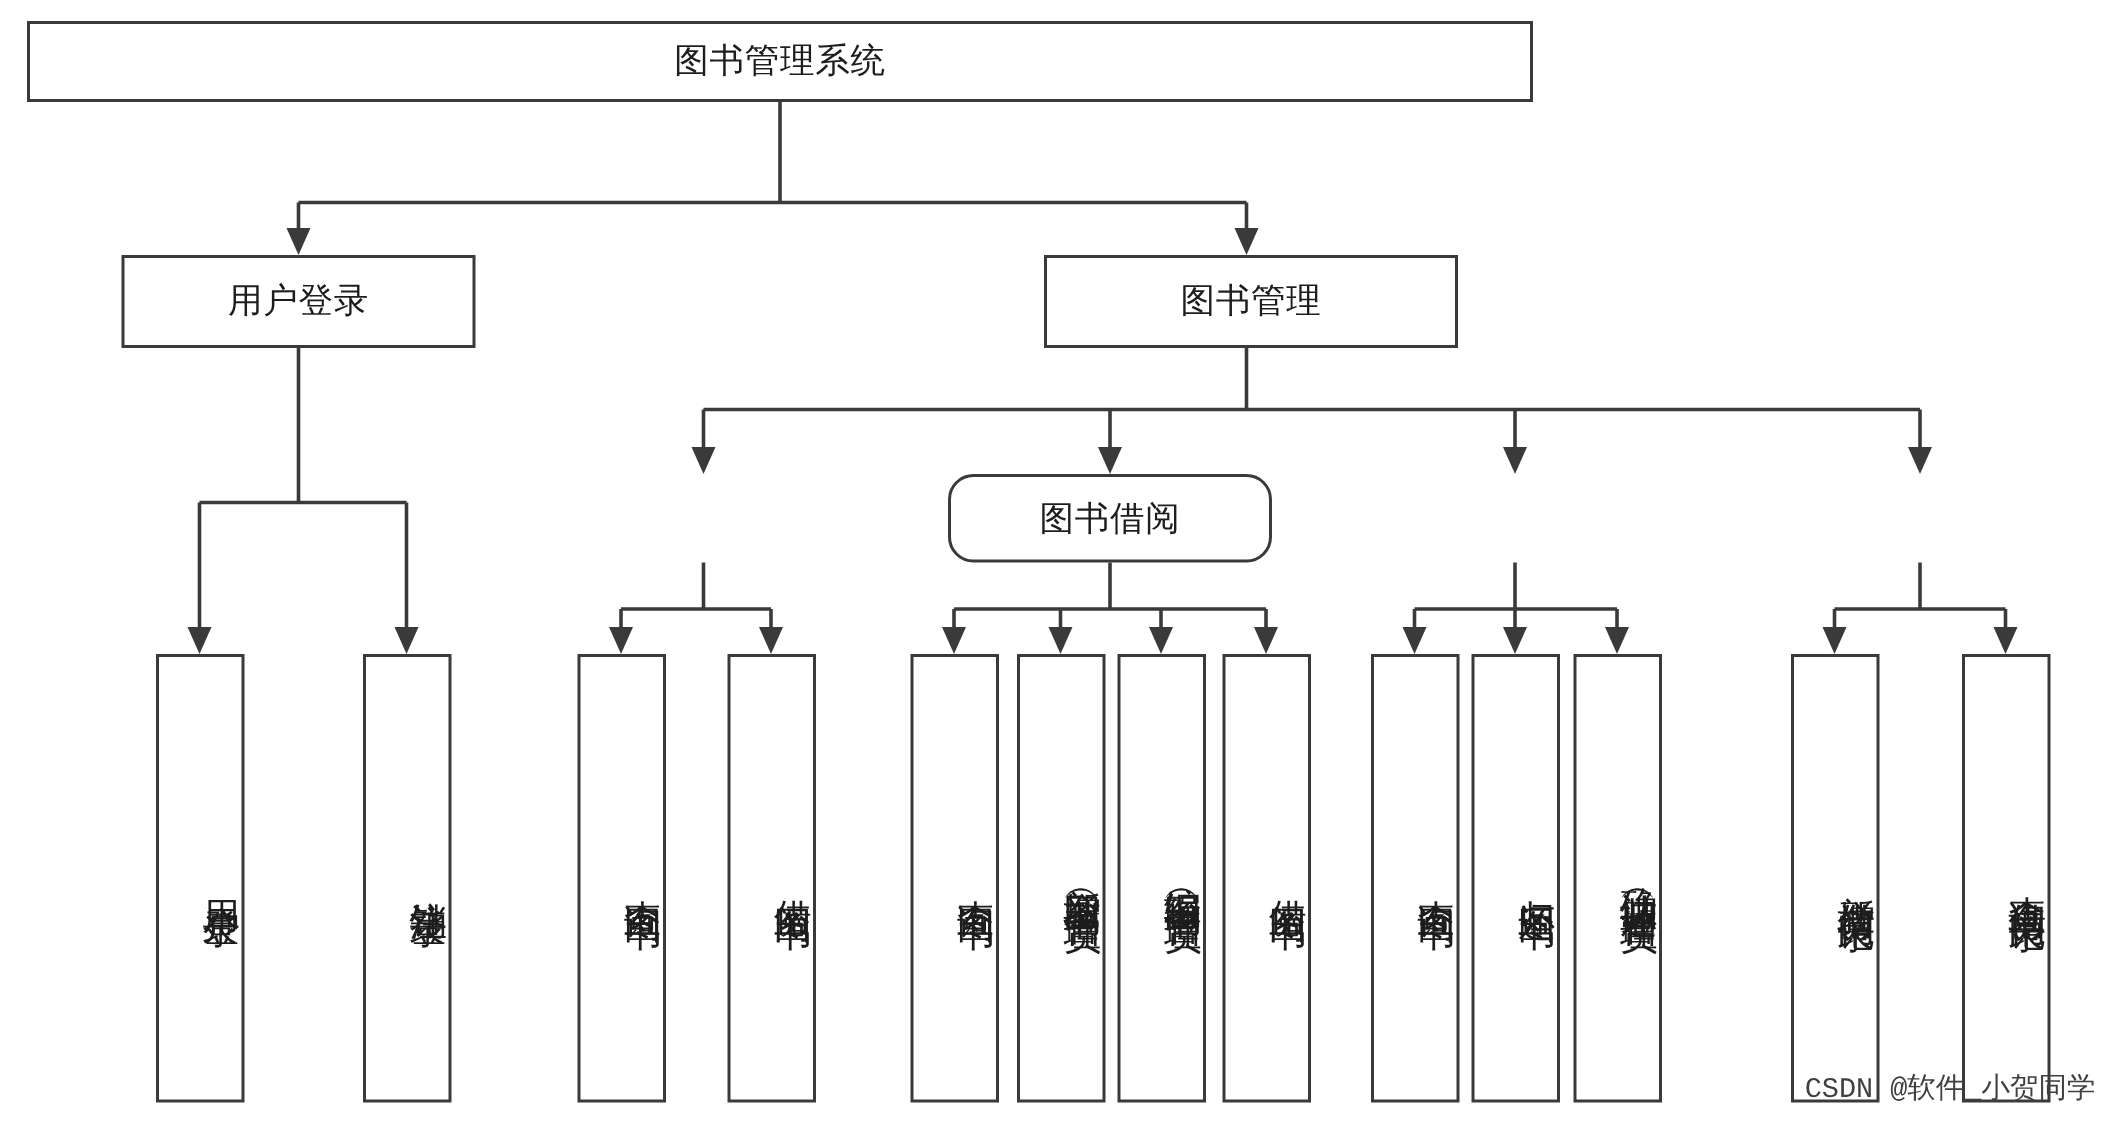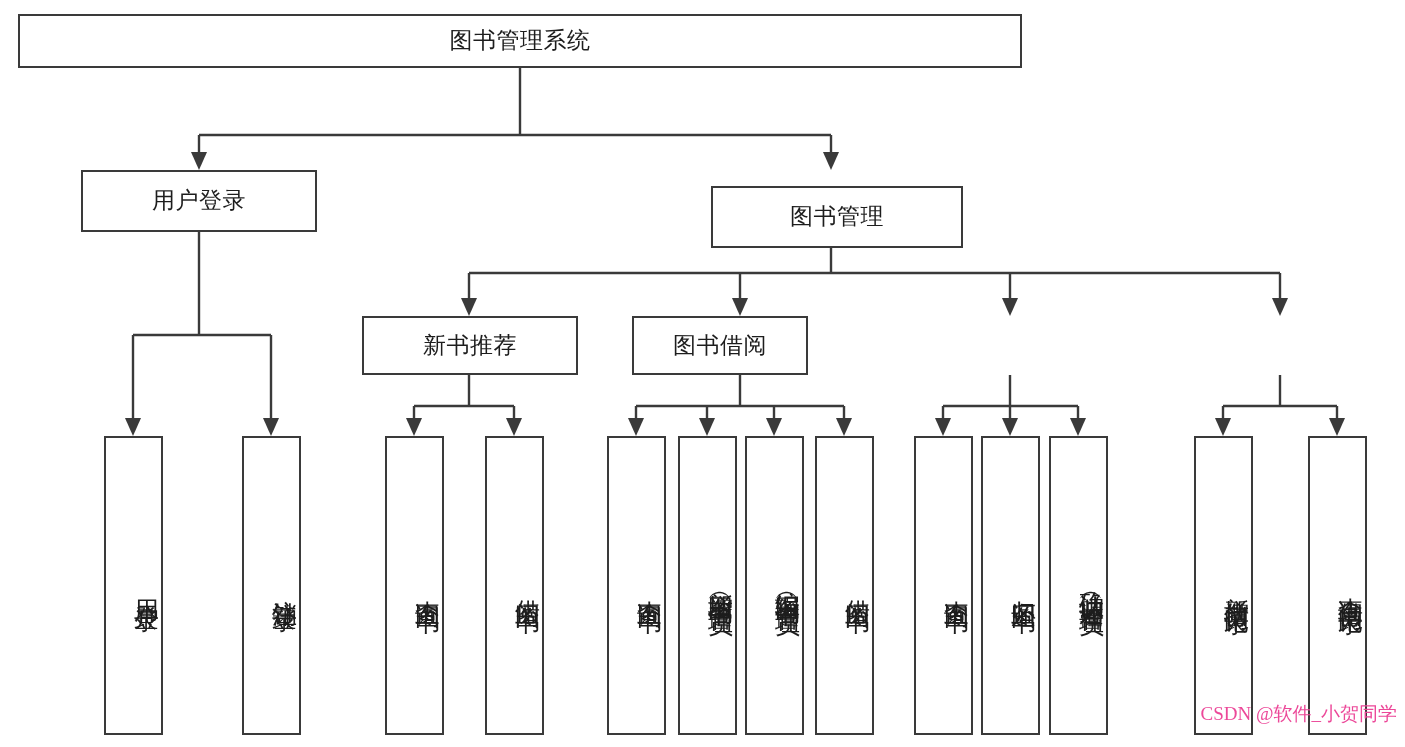--- a/index.html
+++ b/index.html
@@ -52,25 +52,25 @@
     width: 1405px;
     height: 747px;
     pointer-events: none;
   }
   #wires path, #wires line { stroke: #3a3a3a; stroke-width: 2.4; fill: none; }
   #wires polygon { fill: #3a3a3a; }
   
   .watermark {
     position: absolute;
     right: 8px;
-    bottom: 20px;
+    bottom: 9px;
     font-size: 19px;
-    color: #ec4899;
+    color: #404040;
     white-space: nowrap;
-    font-family: Liberation Serif, serif;
+    font-family: Liberation Mono, monospace;
   }
 </style>
 </head>
 <body>
 
 <div id="canvas">
 
   <svg id="wires" viewBox="0 0 1405 747" xmlns="http://www.w3.org/2000/svg">
 
     <line x1="520" y1="68" x2="520" y2="135"></line>
@@ -132,25 +132,24 @@
     <line x1="1223" y1="406" x2="1223" y2="418"></line>
     <polygon points="1215,418 1231,418 1223,436"></polygon>
     <line x1="1337" y1="406" x2="1337" y2="418"></line>
     <polygon points="1329,418 1345,418 1337,436"></polygon>
   </svg>
 
   <div class="node h root" style="left:18px; top:14px; width:1004px; height:54px;">图书管理系统</div>
 
   <div class="node h" style="left:81px; top:170px; width:236px; height:62px;">用户登录</div>
 
-  <div class="node h" style="left:711px; top:170px; width:252px; height:62px;margin-top:16px;">图书管理</div>
+  <div class="node h" style="left:696px; top:170px; width:276px; height:62px;">图书管理</div>
 
-  <div class="node h" style="left:362px; top:316px; width:216px; height:59px;">新书推荐</div>
 
-  <div class="node h" style="left:632px; top:316px; width:176px; height:59px;">图书借阅</div>
+  <div class="node h" style="left:632px; top:316px; width:216px; height:59px;border-radius:17px;">图书借阅</div>
 
 
 
   <div class="node v" style="left:104px; top:436px; width:59px; height:299px;">用户登录</div>
 
   <div class="node v" style="left:242px; top:436px; width:59px; height:299px;">注销登录</div>
 
   <div class="node v" style="left:385px; top:436px; width:59px; height:299px;">查询图书</div>
 
   <div class="node v" style="left:485px; top:436px; width:59px; height:299px;">借阅图书</div>

